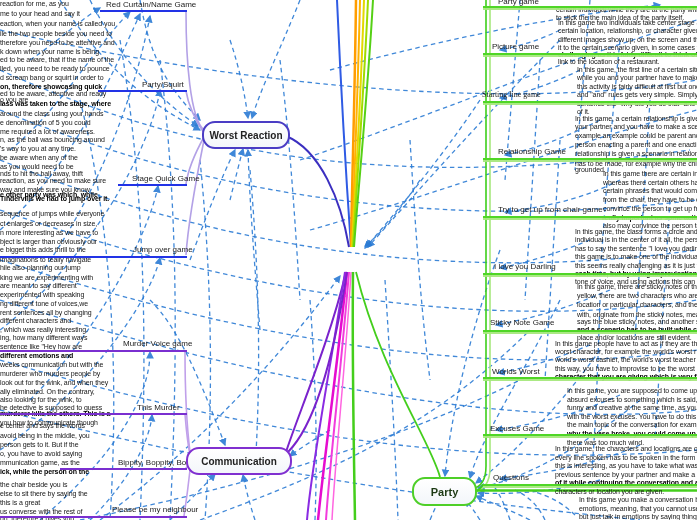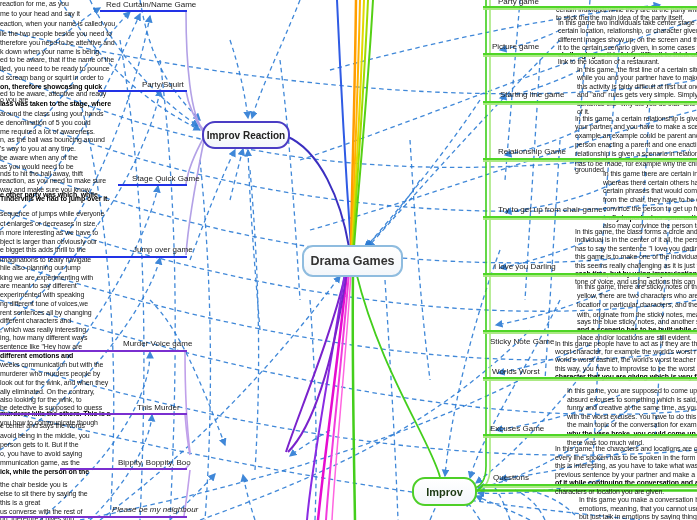--- a/index.html
+++ b/index.html
@@ -274,46 +274,46 @@
       <div class="map-label" style="left: 132px; top: 175px;">Stage Quick Game</div>
       <div class="uline" style="left: 118px; top: 184px; width: 69px; background: rgb(34, 51, 230);"></div>
       <div class="map-label" style="left: 133px; top: 246px;">Jump over game</div>
       <div class="uline" style="left: 0px; top: 255.5px; width: 187px; background: rgb(34, 51, 230);"></div>
       <div class="map-label" style="left: 123px; top: 340px;">Murder Voice game</div>
       <div class="uline" style="left: 0px; top: 349.5px; width: 187px; background: rgb(122, 47, 208);"></div>
       <div class="map-label" style="left: 137px; top: 404px;">This Murder</div>
       <div class="uline" style="left: 0px; top: 413px; width: 187px; background: rgb(122, 47, 208);"></div>
       <div class="map-label" style="left: 118px; top: 459px;">Bippity, Boppity, Boo</div>
       <div class="uline" style="left: 60px; top: 468px; width: 127px; background: rgb(122, 47, 208);"></div>
-      <div class="map-label" style="left: 112px; top: 506px; font-style: italic;">Please be my neighbour</div>
+      <div class="map-label" style="left: 112px; top: 506px;">Please be my neighbour</div>
       <div class="uline" style="left: 0px; top: 515.5px; width: 187px; background: rgb(122, 47, 208);"></div>
       <div class="map-label" style="left: 498px; top: -2px;">Party game</div>
       <div class="uline right" style="left: 483px; top: 5.5px; width: 214px; background: rgb(79, 214, 38);"></div>
       <div class="map-label" style="left: 492px; top: 43px;">Picture game</div>
       <div class="uline right" style="left: 483px; top: 53px; width: 214px; background: rgb(79, 214, 38);"></div>
-      <div class="map-label" style="left: 500px; top: 91px;">Starting line game</div>
+      <div class="map-label" style="left: 482px; top: 91px; font-family: Liberation Serif, serif;">Starting line game</div>
       <div class="uline right" style="left: 483px; top: 100.5px; width: 214px; background: rgb(79, 214, 38);"></div>
       <div class="map-label" style="left: 498px; top: 148px;">Relationship Game</div>
       <div class="uline right" style="left: 483px; top: 157.5px; width: 214px; background: rgb(79, 214, 38);"></div>
       <div class="map-label" style="left: 498px; top: 206px;">Try to get up from chair game</div>
       <div class="uline right" style="left: 483px; top: 215.5px; width: 214px; background: rgb(79, 214, 38);"></div>
       <div class="map-label" style="left: 494px; top: 263px;">I love you Darling</div>
       <div class="uline right" style="left: 483px; top: 272.5px; width: 214px; background: rgb(79, 214, 38);"></div>
-      <div class="map-label" style="left: 490px; top: 319px; margin-top: 19px;">Sticky Note Game</div>
+      <div class="map-label" style="left: 490px; top: 319px;">Sticky Note Game</div>
       <div class="uline right" style="left: 483px; top: 330px; width: 214px; background: rgb(79, 214, 38);"></div>
       <div class="map-label" style="left: 492px; top: 368px;">Worlds Worst</div>
       <div class="uline right" style="left: 483px; top: 377px; width: 214px; background: rgb(79, 214, 38);"></div>
       <div class="map-label" style="left: 490px; top: 425px;">Excuses Game</div>
       <div class="uline right" style="left: 483px; top: 433.5px; width: 214px; background: rgb(79, 214, 38);"></div>
       <div class="map-label" style="left: 493px; top: 474px;">Questions</div>
       <div class="uline right" style="left: 483px; top: 483.5px; width: 214px; background: rgb(79, 214, 38);"></div>
     </div>
 
-  <div class="topic" id="drama-node">
-    <span>Drama Games</span>
+  <div class="topic" id="quick-node">
+    <span>Worst Reaction</span>
   </div>
-  <div class="topic" id="quick-node">
-    <span>Improv Reaction</span>
+  <div class="topic" id="comm-node">
+    <span>Communication</span>
   </div>
   <div class="topic" id="improv-node">
-    <span>Improv</span>
+    <span>Party</span>
   </div>
 </div>
 
 </body></html>

